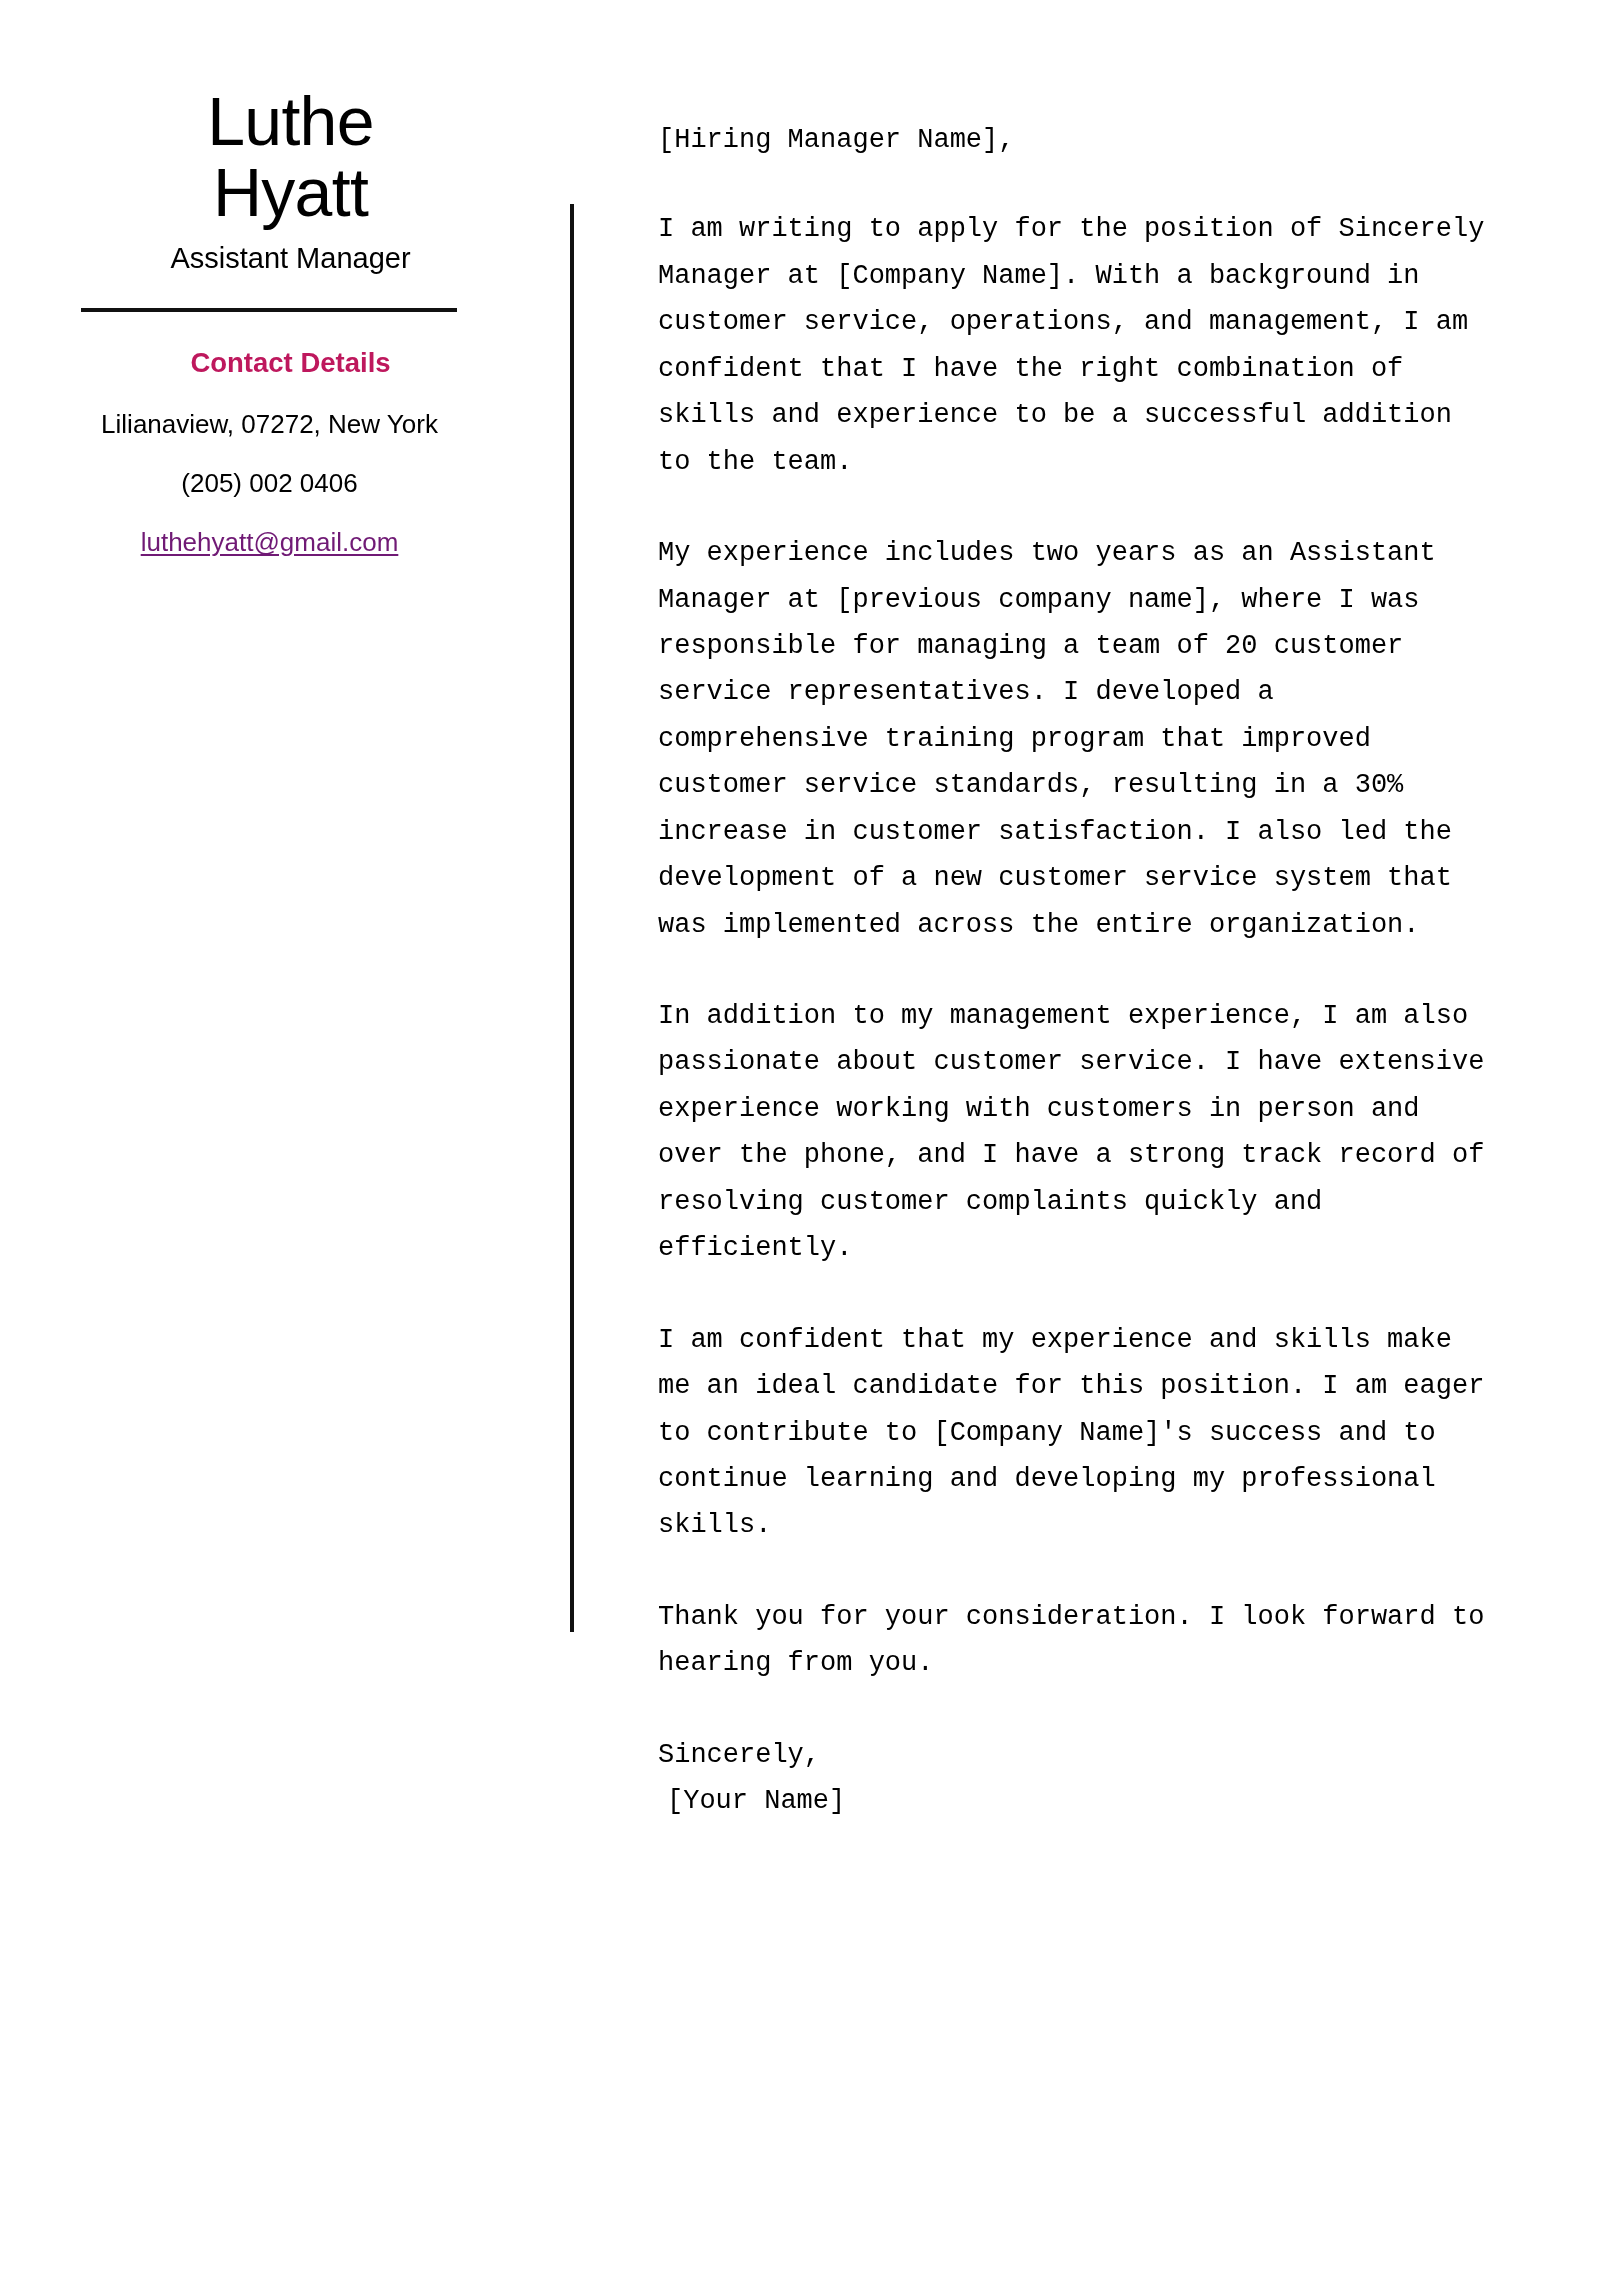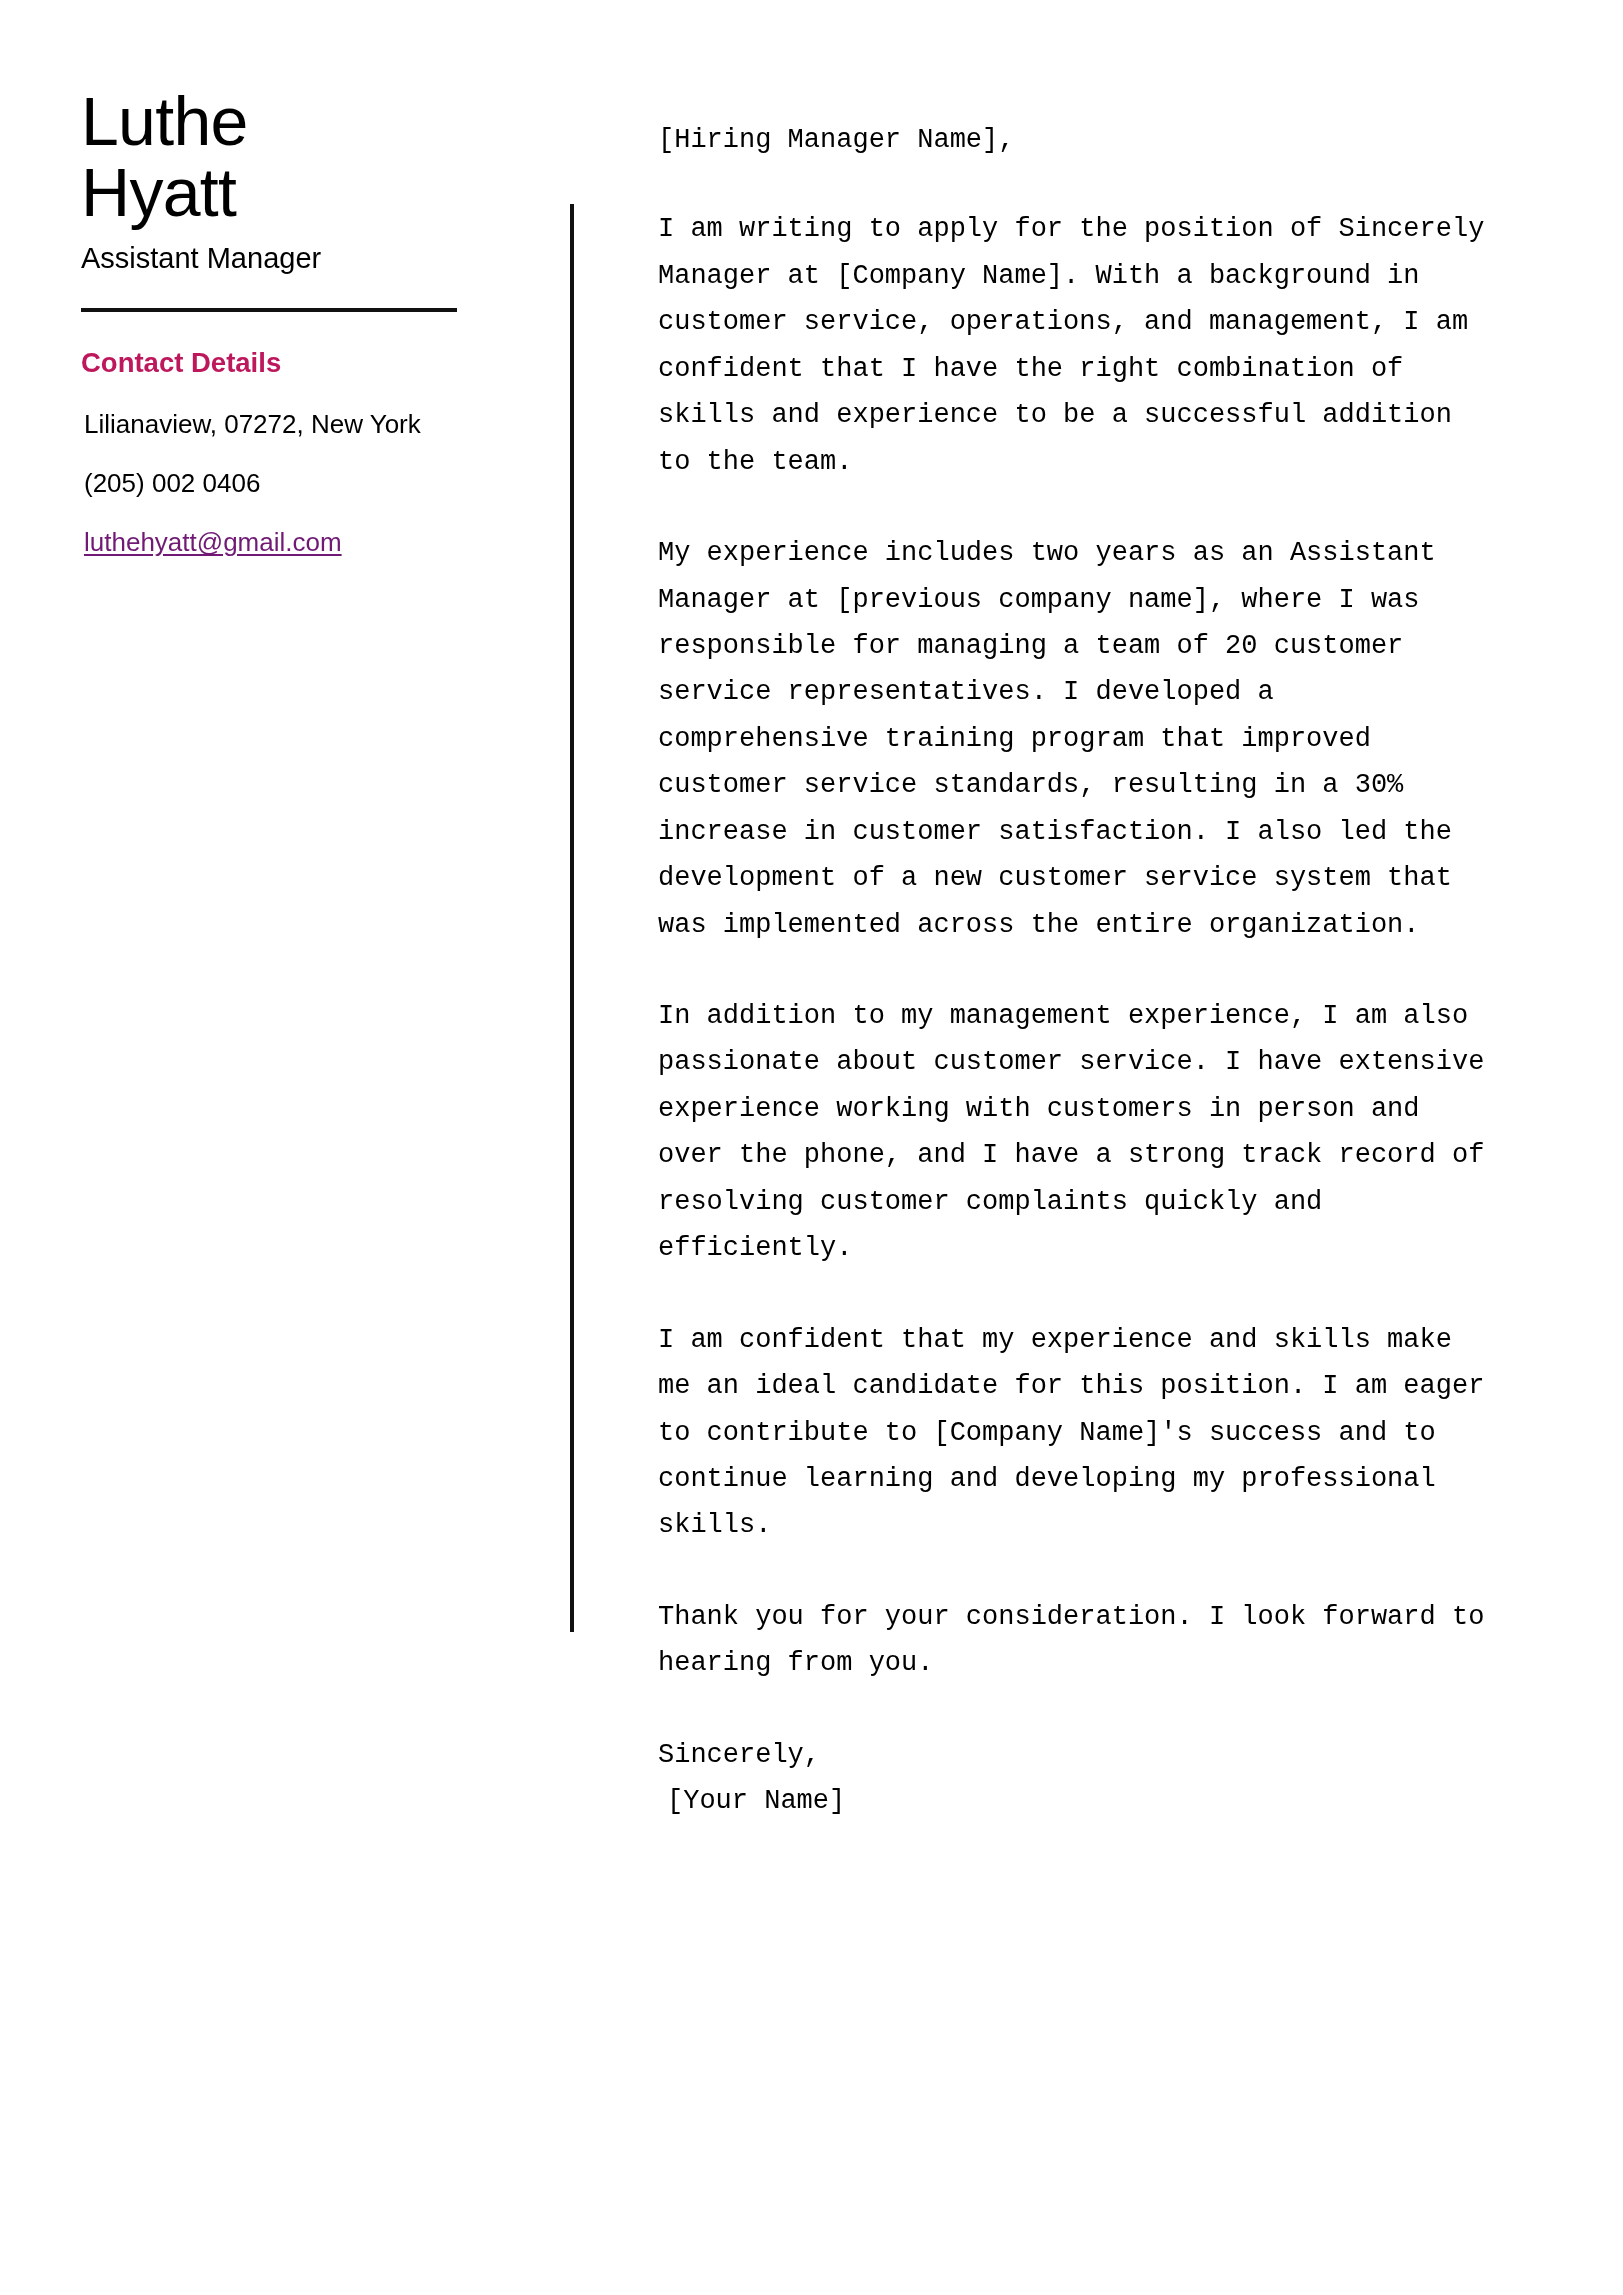--- a/index.html
+++ b/index.html
@@ -23,20 +23,21 @@
     background: #ffffff;
     box-sizing: border-box;
   }
 
   
   .sidebar {
     position: absolute;
     left: 81px;
     top: 88px;
     width: 419px;
+    text-align: center;
   }
 
   .name-block {
     margin: 0;
     padding: 0;
   }
 
   .name-line {
     display: block;
     font-family: "Liberation Sans", "DejaVu Sans", sans-serif;
@@ -72,21 +73,21 @@
   .section-heading {
     margin-top: 34px;
     font-family: "Liberation Sans", "DejaVu Sans", sans-serif;
     font-weight: 600;
     font-size: 27.5px;
     line-height: 1.2;
     color: #be185d;
   }
 
   .contact-list {
-    margin: 3px;
+    margin: 15px;
     padding: 0;
     list-style: none;
   }
 
   .contact-item {
     margin-top: 22px;
     font-family: "Liberation Sans", "DejaVu Sans", sans-serif;
     font-weight: 400;
     font-size: 26px;
     line-height: 1.42;

